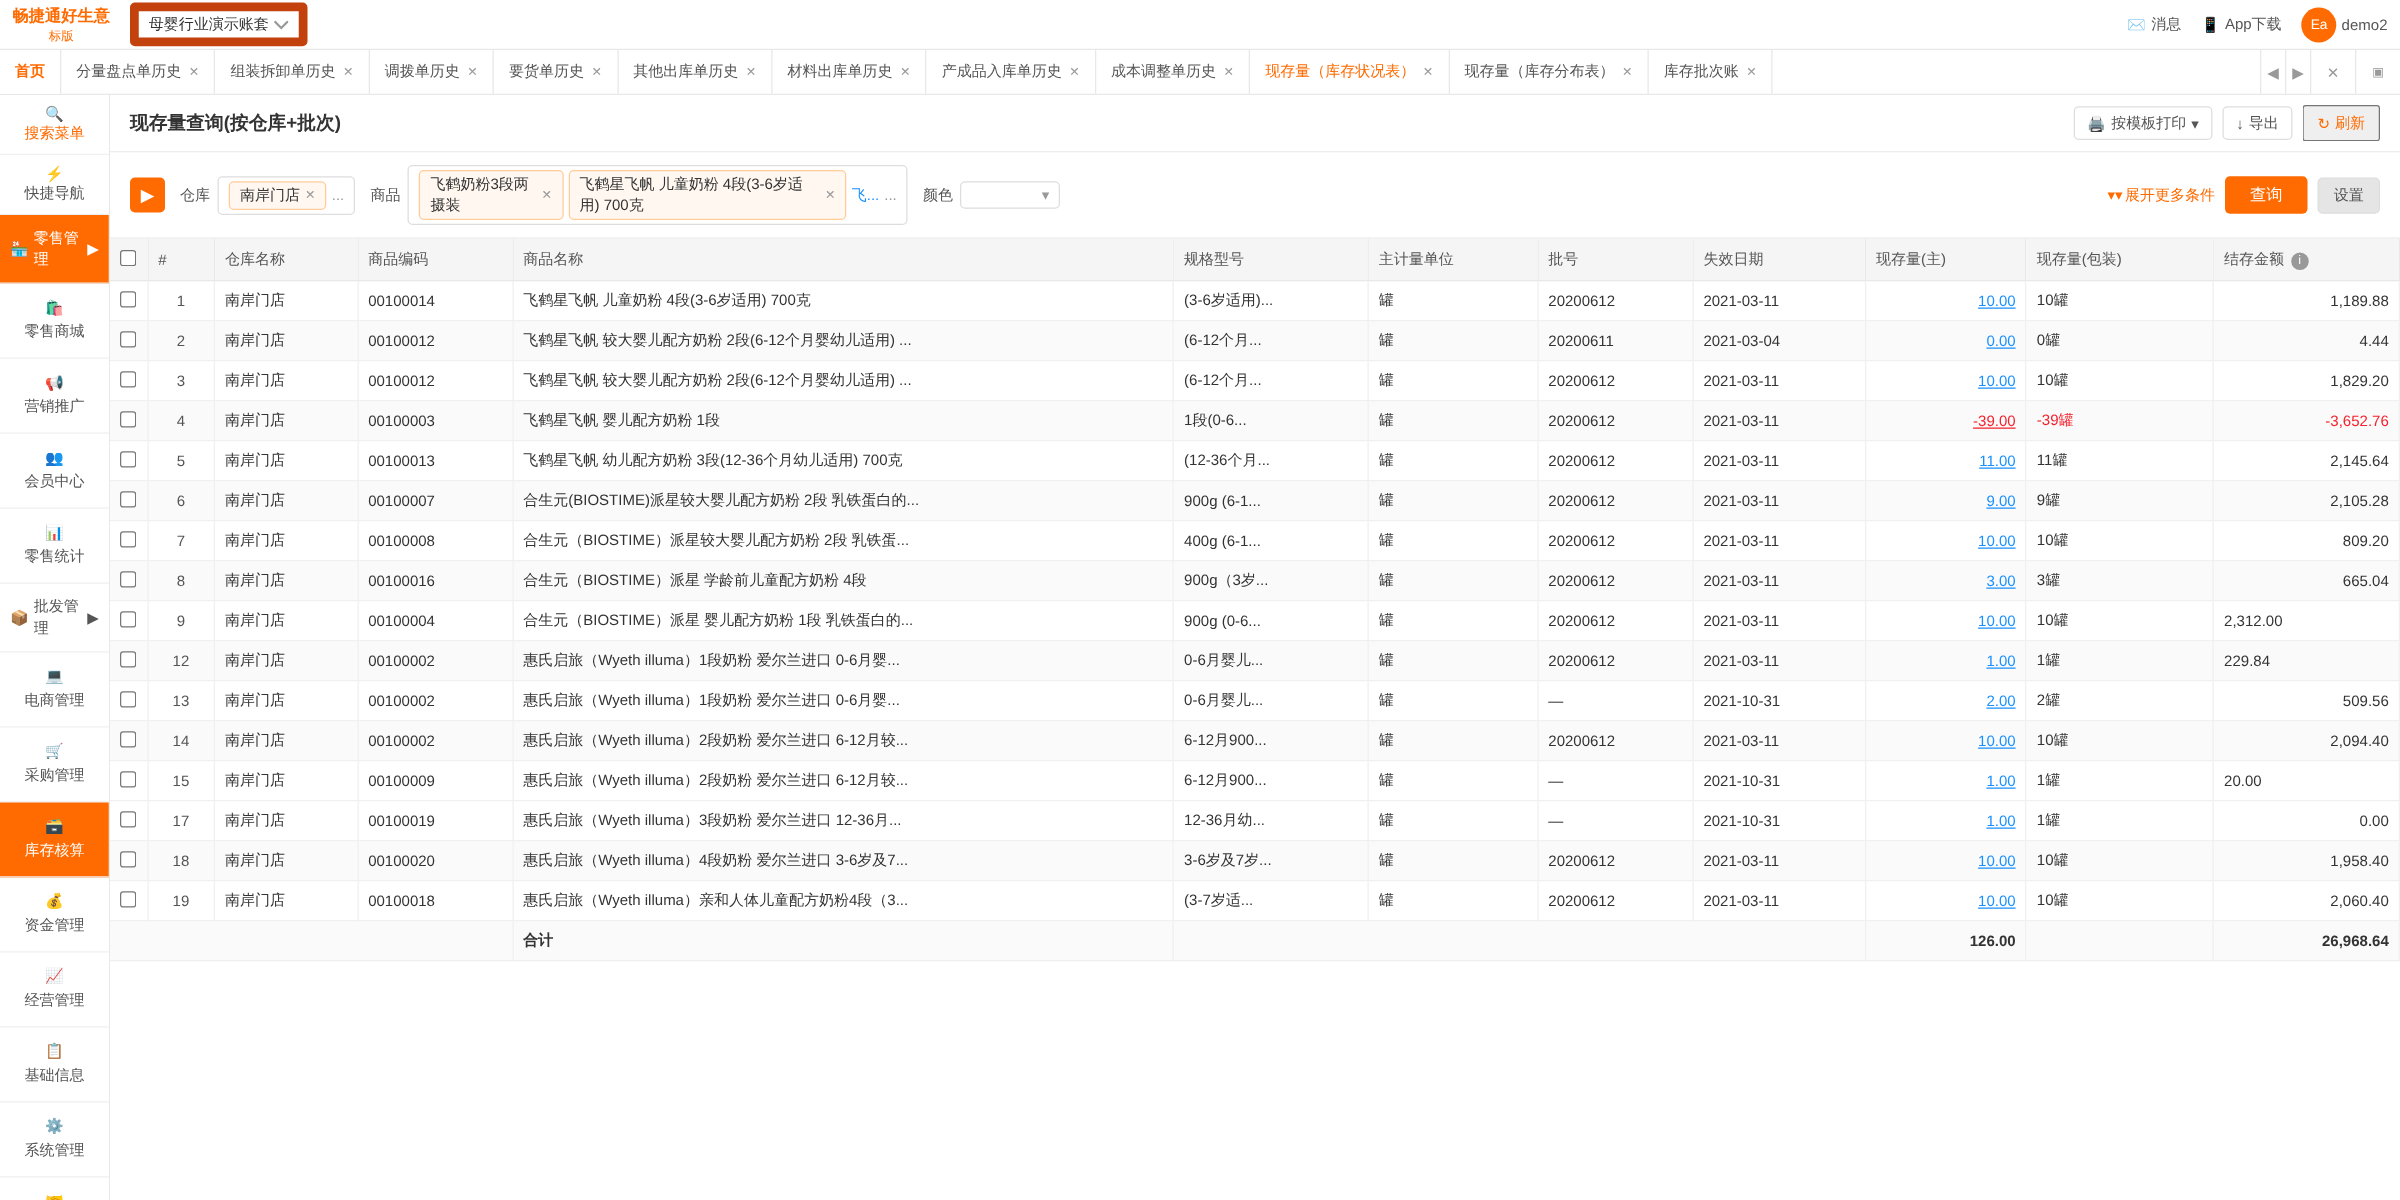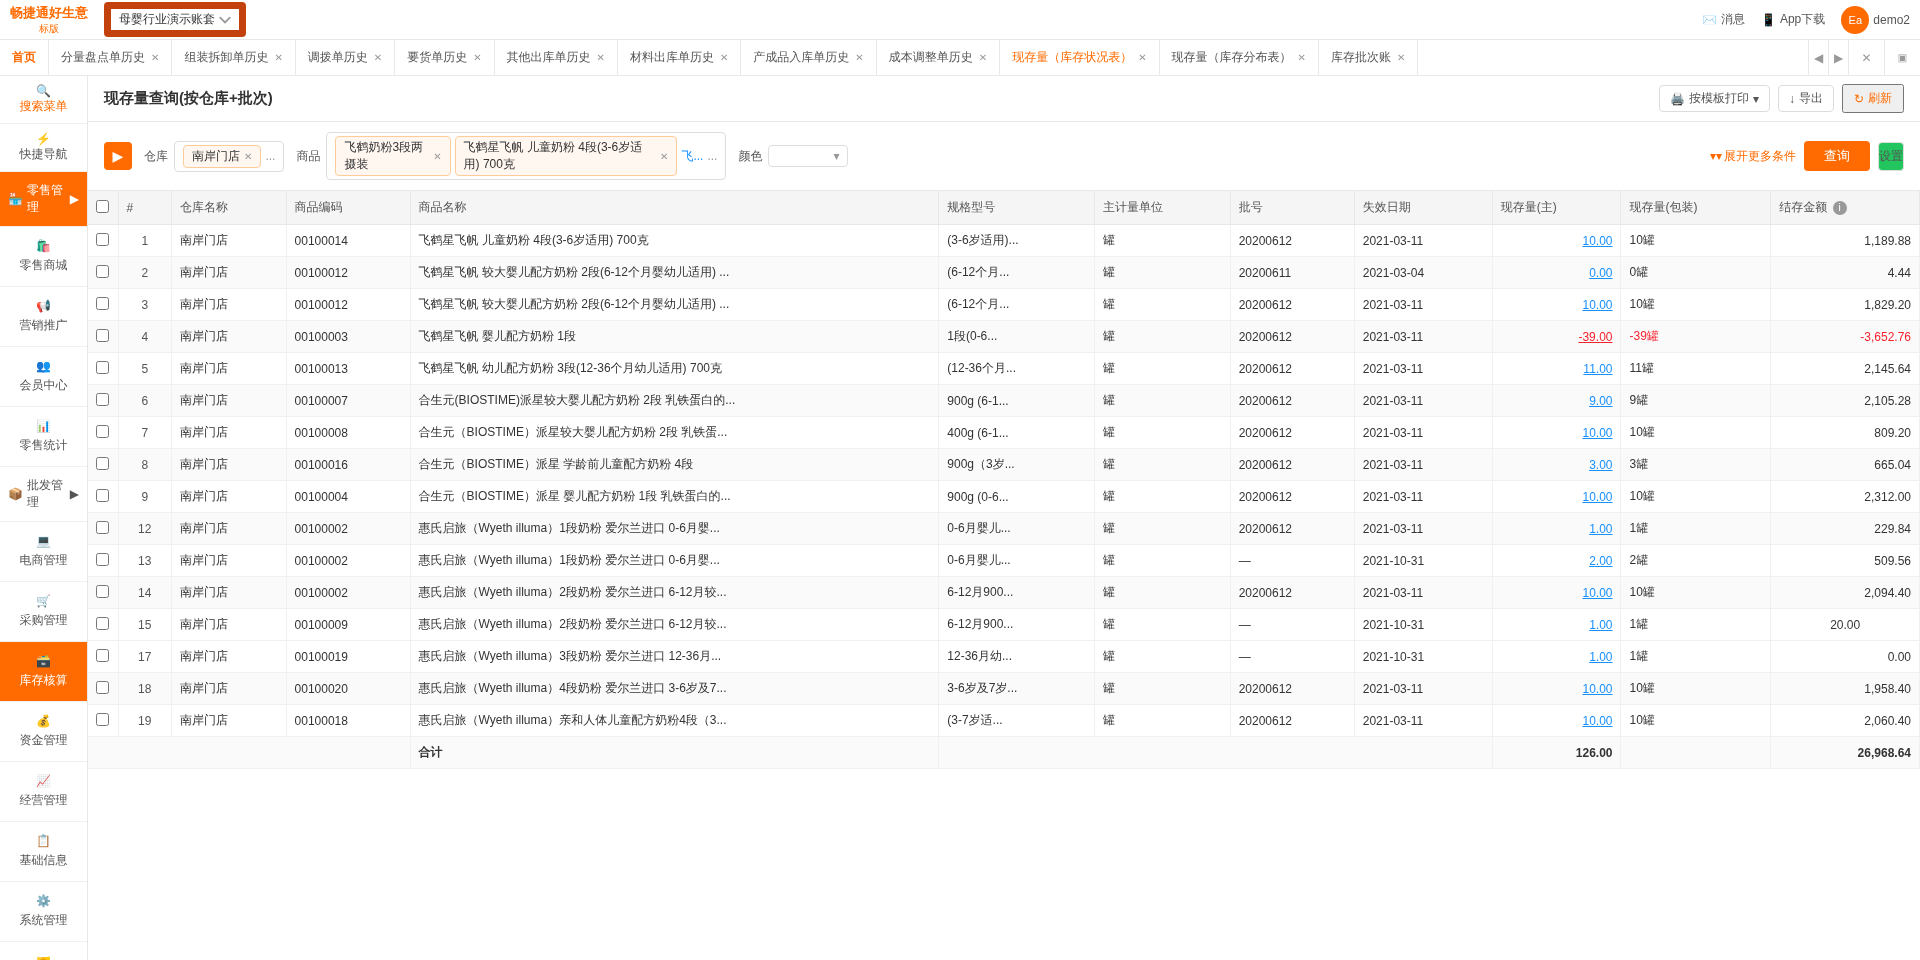--- a/index.html
+++ b/index.html
@@ -49,21 +49,21 @@
     .filter-row { display: flex; align-items: center; gap: 12px; flex-wrap: wrap; }
     .filter-toggle { width: 28px; height: 28px; background: #ff6b00; color: #fff; border-radius: 4px; display: flex; align-items: center; justify-content: center; cursor: pointer; font-size: 14px; }
     .filter-group { display: flex; align-items: center; gap: 6px; }
     .filter-label { color: #555; white-space: nowrap; }
     .filter-tag { display: flex; align-items: center; gap: 4px; background: #fff7f0; border: 1px solid #ffcc99; border-radius: 4px; padding: 2px 8px; color: #333; }
     .filter-tag-close { color: #999; cursor: pointer; font-size: 10px; }
     .filter-more { color: #999; cursor: pointer; }
     .filter-input { border: 1px solid #ddd; border-radius: 4px; padding: 3px 8px; color: #333; display: flex; align-items: center; gap: 4px; }
     .filter-expand { color: #ff6b00; cursor: pointer; display: flex; align-items: center; gap: 2px; font-size: 12px; margin-left: 16px; }
     .btn-search { background: #ff6b00; color: #fff; border: none; border-radius: 4px; padding: 6px 20px; cursor: pointer; font-size: 13px; }
-    .btn-settings { background: #22c55e; color: #555; border: 1px solid #ddd; border-radius: 4px; padding: 5px 0; cursor: pointer; }
+    .btn-settings { background: #e5e5e5; color: #555; border: 1px solid #ddd; border-radius: 4px; padding: 5px 12px; cursor: pointer; }
 
     
     .table-container { flex: 1; overflow-y: auto; background: #fff; margin: 0; }
     table { width: 100%; border-collapse: collapse; }
     thead { position: sticky; top: 0; z-index: 10; }
     thead tr { background: #f5f5f5; }
     th { padding: 8px 8px; text-align: left; color: #555; font-weight: normal; border-bottom: 1px solid #e8e8e8; border-right: 1px solid #e8e8e8; white-space: nowrap; font-size: 12px; }
     td { padding: 7px 8px; border-bottom: 1px solid #f0f0f0; border-right: 1px solid #f0f0f0; color: #333; font-size: 12px; white-space: nowrap; }
     .row-idx { color: #555; text-align: center; }
     .underline { text-decoration: underline; color: #1890ff; cursor: pointer; }
@@ -443,35 +443,35 @@
     <td class="row-idx">9</td>
     <td>南岸门店</td>
     <td>00100004</td>
     <td style="max-width:300px;overflow:hidden;text-overflow:ellipsis;">合生元（BIOSTIME）派星 婴儿配方奶粉 1段 乳铁蛋白的...</td>
     <td>900g (0-6...</td>
     <td>罐</td>
     <td>20200612</td>
     <td>2021-03-11</td>
     <td style="text-align:right;" class=""><span class="underline ">10.00</span></td>
     <td class="">10罐</td>
-    <td style="text-align:right;" class="">2,312.00</td>
+    <td style="text-align:left;" class="">2,312.00</td>
   </tr>
             <tr style="background: rgb(250, 250, 250);">
     <td class="th-check"><input type="checkbox" style=""></td>
     <td class="row-idx">12</td>
     <td>南岸门店</td>
     <td>00100002</td>
     <td style="max-width:300px;overflow:hidden;text-overflow:ellipsis;">惠氏启旅（Wyeth illuma）1段奶粉 爱尔兰进口 0-6月婴...</td>
     <td>0-6月婴儿...</td>
     <td>罐</td>
     <td>20200612</td>
     <td>2021-03-11</td>
     <td style="text-align:right;" class=""><span class="underline ">1.00</span></td>
     <td class="">1罐</td>
-    <td style="text-align:right;" class="">229.84</td>
+    <td style="text-align:left;" class="">229.84</td>
   </tr>
             <tr style="background: rgb(255, 255, 255);">
     <td class="th-check"><input type="checkbox" style=""></td>
     <td class="row-idx">13</td>
     <td>南岸门店</td>
     <td>00100002</td>
     <td style="max-width:300px;overflow:hidden;text-overflow:ellipsis;">惠氏启旅（Wyeth illuma）1段奶粉 爱尔兰进口 0-6月婴...</td>
     <td>0-6月婴儿...</td>
     <td>罐</td>
     <td>—</td>
@@ -499,21 +499,21 @@
     <td class="row-idx">15</td>
     <td>南岸门店</td>
     <td>00100009</td>
     <td style="max-width:300px;overflow:hidden;text-overflow:ellipsis;">惠氏启旅（Wyeth illuma）2段奶粉 爱尔兰进口 6-12月较...</td>
     <td>6-12月900...</td>
     <td>罐</td>
     <td>—</td>
     <td>2021-10-31</td>
     <td style="text-align:right;" class=""><span class="underline ">1.00</span></td>
     <td class="">1罐</td>
-    <td style="text-align:center;" class="">20.00</td>
+    <td style="text-align:left;" class="">20.00</td>
   </tr>
             <tr style="background: rgb(255, 255, 255);">
     <td class="th-check"><input type="checkbox" style=""></td>
     <td class="row-idx">17</td>
     <td>南岸门店</td>
     <td>00100019</td>
     <td style="max-width:300px;overflow:hidden;text-overflow:ellipsis;">惠氏启旅（Wyeth illuma）3段奶粉 爱尔兰进口 12-36月...</td>
     <td>12-36月幼...</td>
     <td>罐</td>
     <td>—</td>

